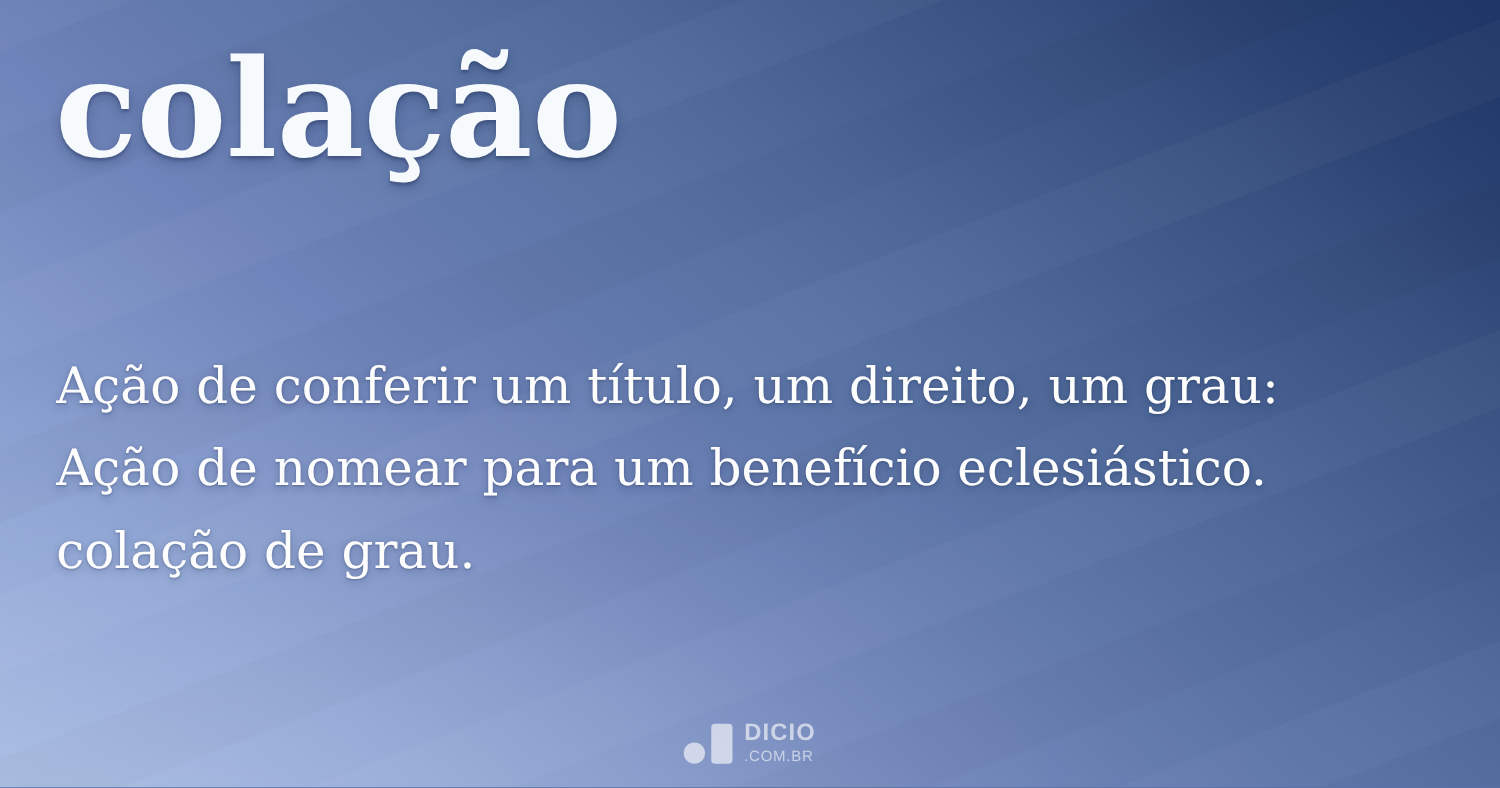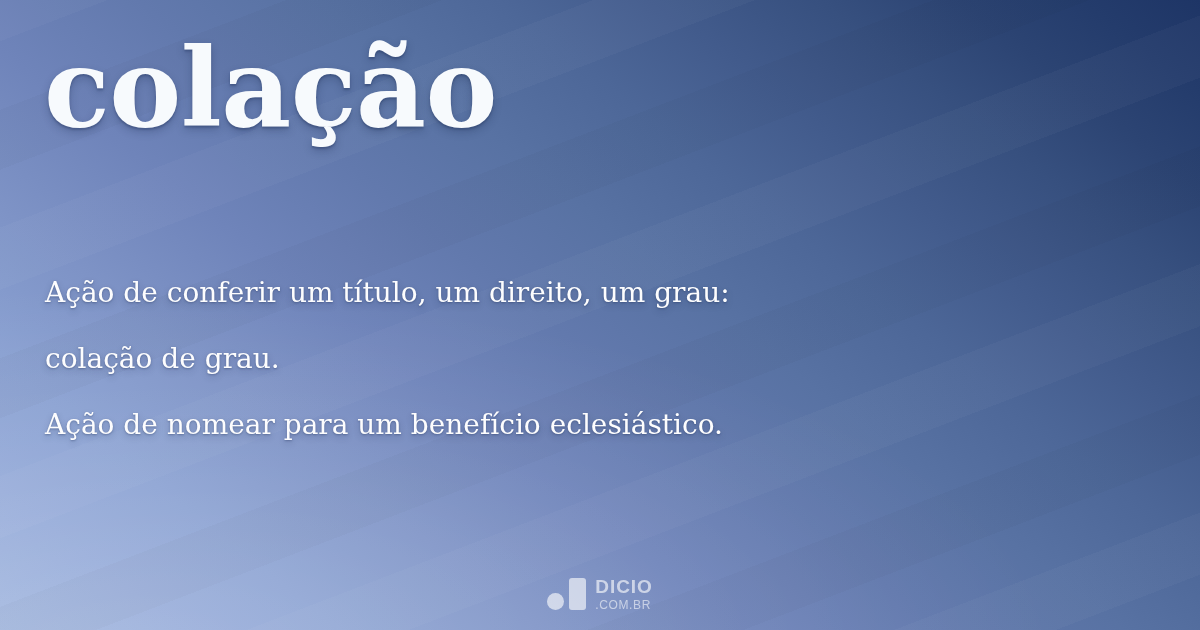--- a/index.html
+++ b/index.html
@@ -93,43 +93,43 @@
     color:#f7fafd;
     text-shadow:
       0 2px 2px rgba(22,40,80,0.30),
       0 4px 9px rgba(18,34,70,0.26);
     white-space:nowrap;
   }
 
   .definitions {
     position:absolute;
     left:45px;
-    top:260px;
+    top:276px;
     width:1120px;
     font-family:"DejaVu Serif", serif;
     font-weight:400;
-    font-size:28px;
+    font-size:40px;
     line-height:66px;
     color:#fdfdfe;
     text-shadow:
       0 1px 2px rgba(22,40,80,0.34),
       0 3px 7px rgba(18,34,70,0.22);
   }
 
   .definitions .sense { display:block; white-space:nowrap; }
 
   
   .brand {
     position:absolute;
     left:0;
     right:0;
     bottom:18px;
     display:flex;
     justify-content:center;
-    align-items:flex-start;
+    align-items:flex-end;
     gap:9px;
     opacity:0.62;
   }
 
   .brand-mark {
     display:flex;
     align-items:flex-end;
     gap:5px;
     height:34px;
     padding-bottom:1px;
@@ -175,22 +175,22 @@
 
   <div class="bands"></div>
   <div class="sheen"></div>
 
   <div class="content">
 
     <h1 class="headword">colação</h1>
 
     <div class="definitions">
       <span class="sense">Ação de conferir um título, um direito, um grau:</span>
+      <span class="sense">Ação de nomear para um benefício eclesiástico.</span>
       <span class="sense">colação de grau.</span>
-      <span class="sense">Ação de nomear para um benefício eclesiástico.</span>
     </div>
 
     <div class="brand">
       <div class="brand-mark">
         <span class="brand-dot"></span>
         <span class="brand-bar"></span>
       </div>
       <div class="brand-text">
         <span class="brand-name">DICIO</span>
         <span class="brand-tld">.COM.BR</span>

